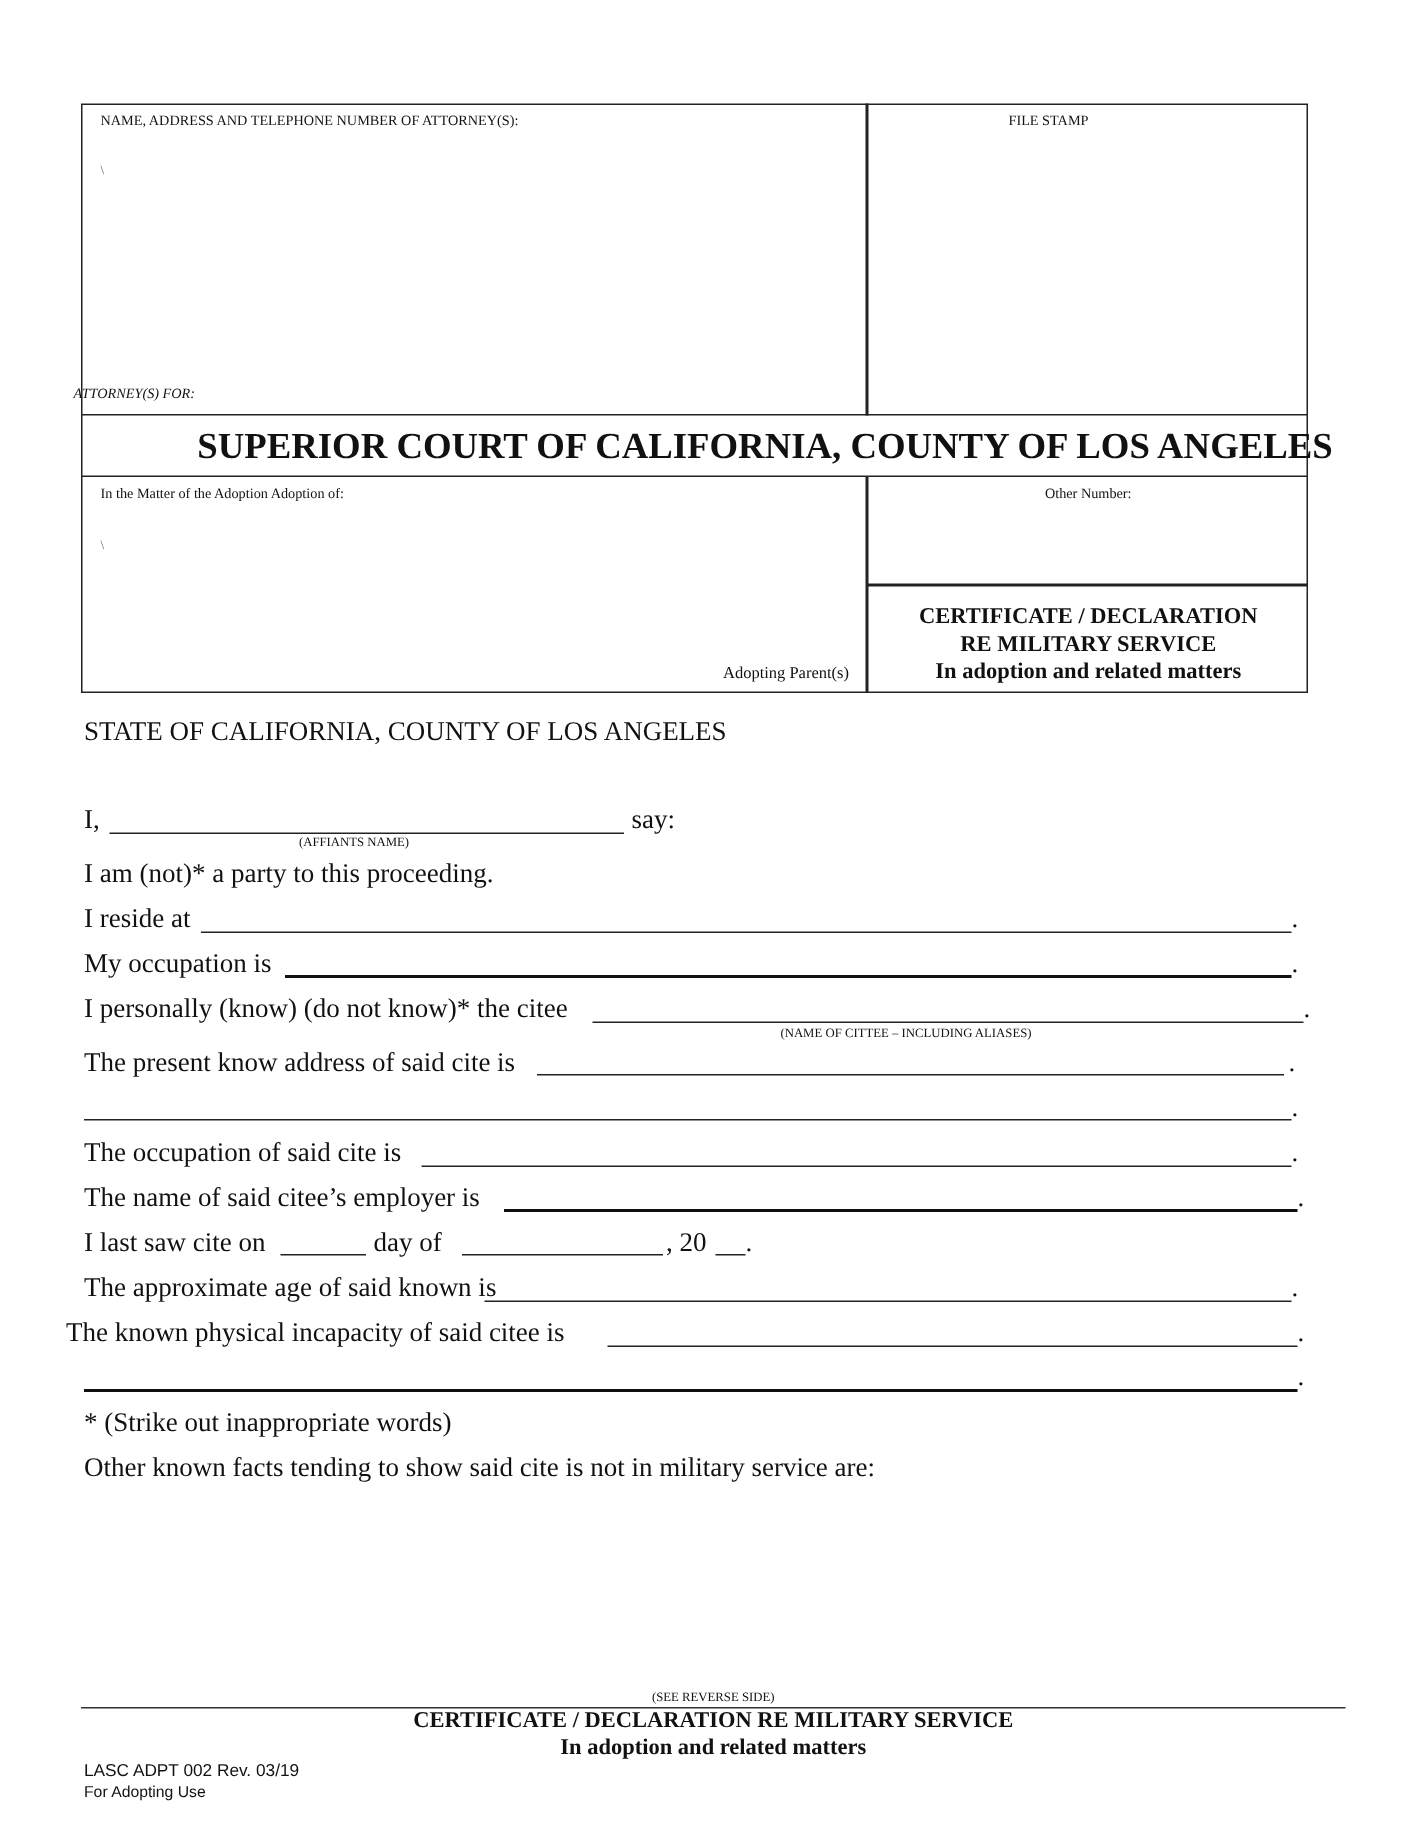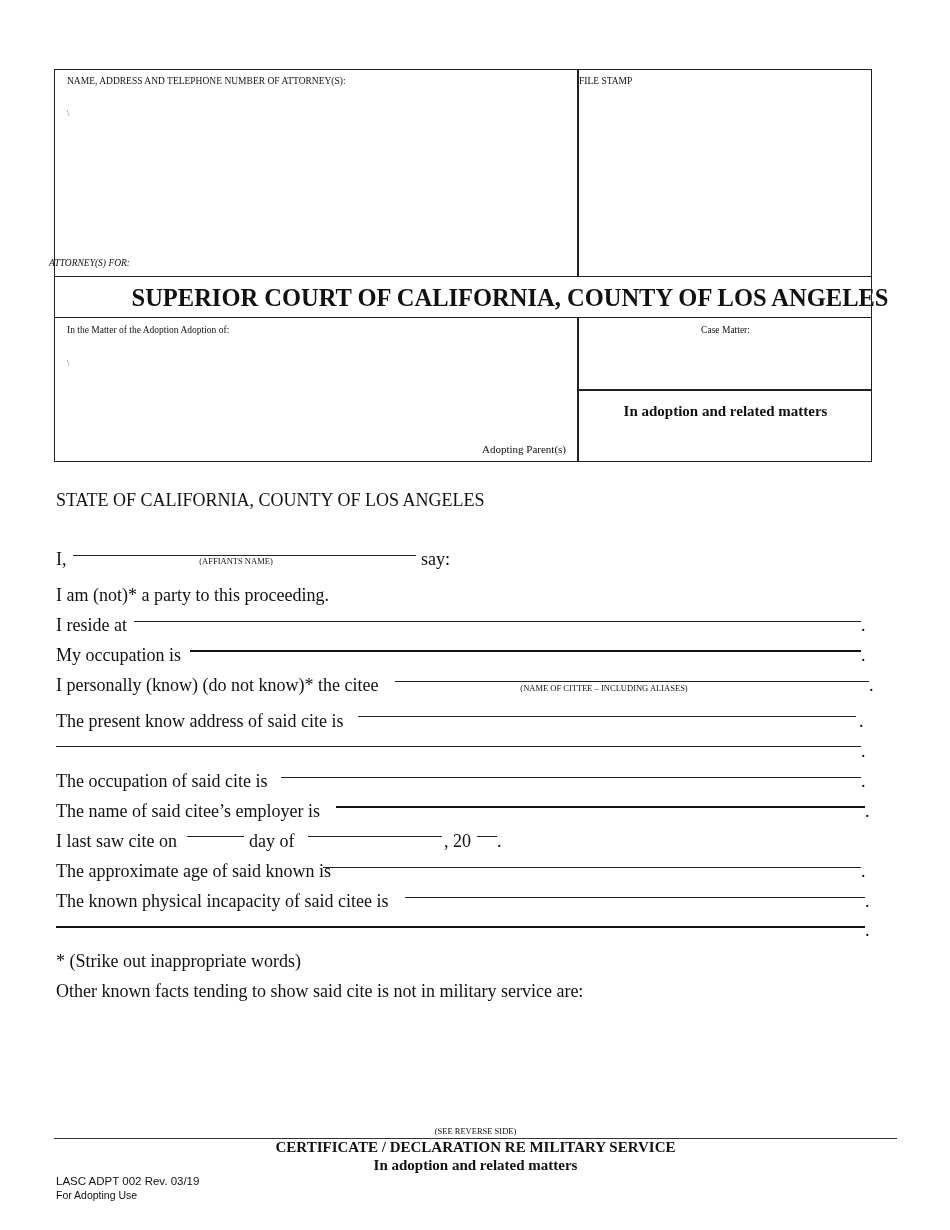--- a/index.html
+++ b/index.html
@@ -17,21 +17,21 @@
     .small-label { font-size: 9.5px; letter-spacing: 0; }
     .tiny { font-size: 8.5px; }
     .court-title {
       position: absolute; left: 54px; top: 277px; width: 912px; height: 41px;
       text-align: center; font-weight: bold; font-size: 24.5px; line-height: 41px;
     }
     .doc-title {
       position: absolute; left: 579px; top: 402px; width: 293px;
       text-align: center; font-weight: bold; font-size: 15px; line-height: 18.5px;
     }
-    .body-text { font-size: 18px; white-space: nowrap; margin-top: 13px; }
+    .body-text { font-size: 18px; white-space: nowrap; }
     .fill-line { position: absolute; border-bottom: 1px solid #222; height: 0; }
     .fill-line.bold { border-bottom: 2px solid #111; }
     .caption { position: absolute; font-size: 8.5px; text-align: center; white-space: nowrap; }
     .footer-rule { position: absolute; left: 54px; top: 1138px; width: 843px; border-top: 1.3px solid #333; }
     .footer-title { position: absolute; left: 54px; width: 843px; text-align: center; font-weight: bold; font-size: 15px; }
     .sans { font-family: "Liberation Sans", "DejaVu Sans", sans-serif; }
   </style>
 </head>
 <body>
 
@@ -39,32 +39,34 @@
 <div class="vline" style="left:577px; top:69px; height:208px;"></div>
 <div class="hline" style="left:54px; top:276px; width:818px;"></div>
 <div class="hline" style="left:54px; top:317px; width:818px;"></div>
 <div class="vline" style="left:577px; top:318px; height:144px;"></div>
 <div class="hline" style="left:578px; top:389px; width:294px; border-top-width:2px;"></div>
 
 <div class="abs small-label" style="left:67px; top:76px;">NAME, ADDRESS AND TELEPHONE NUMBER OF ATTORNEY(S):</div>
 <div class="abs tiny" style="left:67px; top:108px; color:#666;">\</div>
 <div class="abs small-label" style="left:49px; top:258px;font-style:italic;">ATTORNEY(S) FOR:</div>
 
-<div class="abs small-label" style="left:579px; top:76px; width:240px; ">FILE STAMP</div>
+<div class="abs small-label" style="left:579px; top:76px; width:240px; text-align:center;">FILE STAMP</div>
 
 <div class="court-title">SUPERIOR COURT OF CALIFORNIA, COUNTY OF LOS ANGELES</div>
 
 <div class="abs small-label" style="left:67px; top:325px;">In the Matter of the Adoption Adoption of:</div>
 <div class="abs tiny" style="left:67px; top:358px; color:#666;">\</div>
 <div class="abs" style="right:384px; top:443px; font-size:11px;">Adopting Parent(s)</div>
 
-<div class="abs small-label" style="left:579px; top:325px; width:293px; text-align:center;">Case Matter:</div>
+<div class="abs small-label" style="left:579px; top:325px; width:293px; text-align:center;">Other Number:</div>
 <div class="abs" style="left:590px; top:342px; width:270px; height:40px;"></div>
 
 <div class="doc-title">
+  <div>CERTIFICATE / DECLARATION</div>
+  <div>RE MILITARY SERVICE</div>
   <div>In adoption and related matters</div>
 </div>
 
 <div class="abs body-text" style="left:56px; top:477px;">STATE OF CALIFORNIA, COUNTY OF LOS ANGELES</div>
 
 <div class="abs body-text" style="left:56px; top:536px;">I,</div>
 <div class="fill-line" style="left:73px; top:555px; width:343px;"></div>
 <div class="abs body-text" style="left:73px; top:536px; width:343px; height:20px;"></div>
 <div class="abs body-text" style="left:421px; top:536px;">say:</div>
 <div class="caption" style="left:73px; top:556px; width:326px;">(AFFIANTS NAME)</div>
@@ -115,21 +117,21 @@
 <div class="abs body-text" style="left:444px; top:818px;">, 20</div>
 <div class="fill-line" style="left:477px; top:836px; width:20px;"></div>
 <div class="abs body-text" style="left:477px; top:818px; width:20px; height:20px;"></div>
 <div class="abs body-text" style="left:497px; top:818px;">.</div>
 
 <div class="abs body-text" style="left:56px; top:848px;">The approximate age of said known is</div>
 <div class="fill-line" style="left:323px; top:867px; width:538px;"></div>
 <div class="abs body-text" style="left:323px; top:848px; width:538px; height:20px;"></div>
 <div class="abs body-text" style="left:861px; top:848px;">.</div>
 
-<div class="abs body-text" style="left:56px; top:878px;">The known physical incapacity of said citee is</div>
+<div class="abs body-text" style="left:44px; top:878px;">The known physical incapacity of said citee is</div>
 <div class="fill-line" style="left:405px; top:897px; width:460px;"></div>
 <div class="abs body-text" style="left:405px; top:878px; width:460px; height:20px;"></div>
 <div class="abs body-text" style="left:865px; top:878px;">.</div>
 
 <div class="fill-line bold" style="left:56px; top:926px; width:809px;"></div>
 <div class="abs body-text" style="left:56px; top:907px; width:809px; height:20px;"></div>
 <div class="abs body-text" style="left:865px; top:907px;">.</div>
 
 <div class="abs body-text" style="left:56px; top:938px;">* (Strike out inappropriate words)</div>
 <div class="abs body-text" style="left:56px; top:968px;">Other known facts tending to show said cite is not in military service are:</div>

